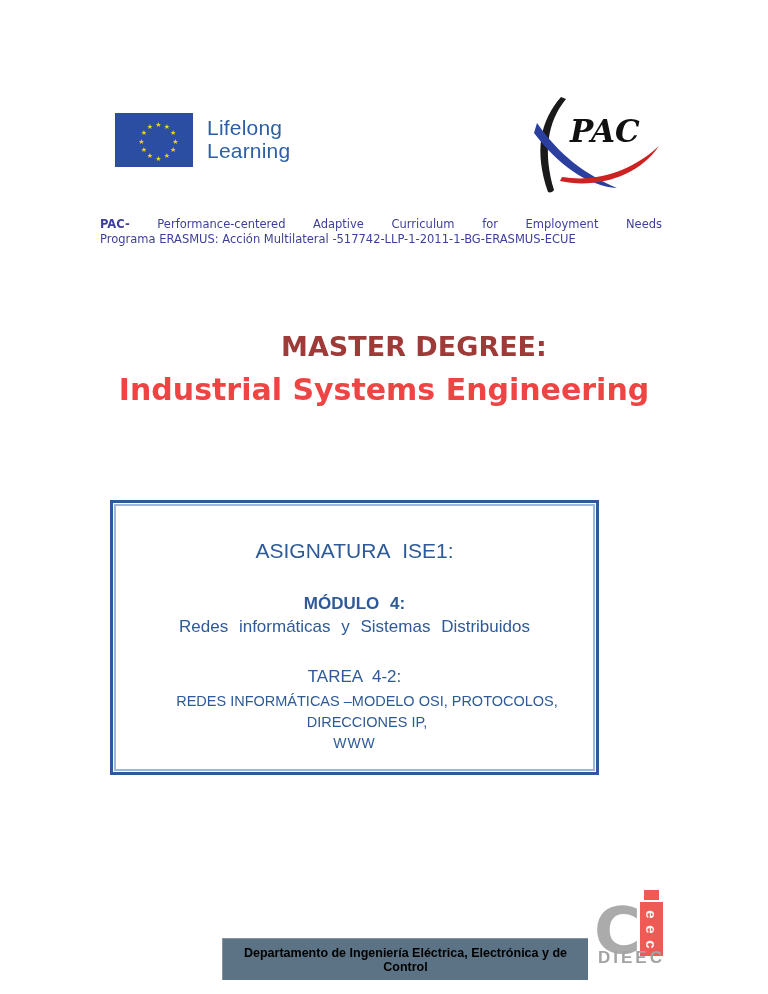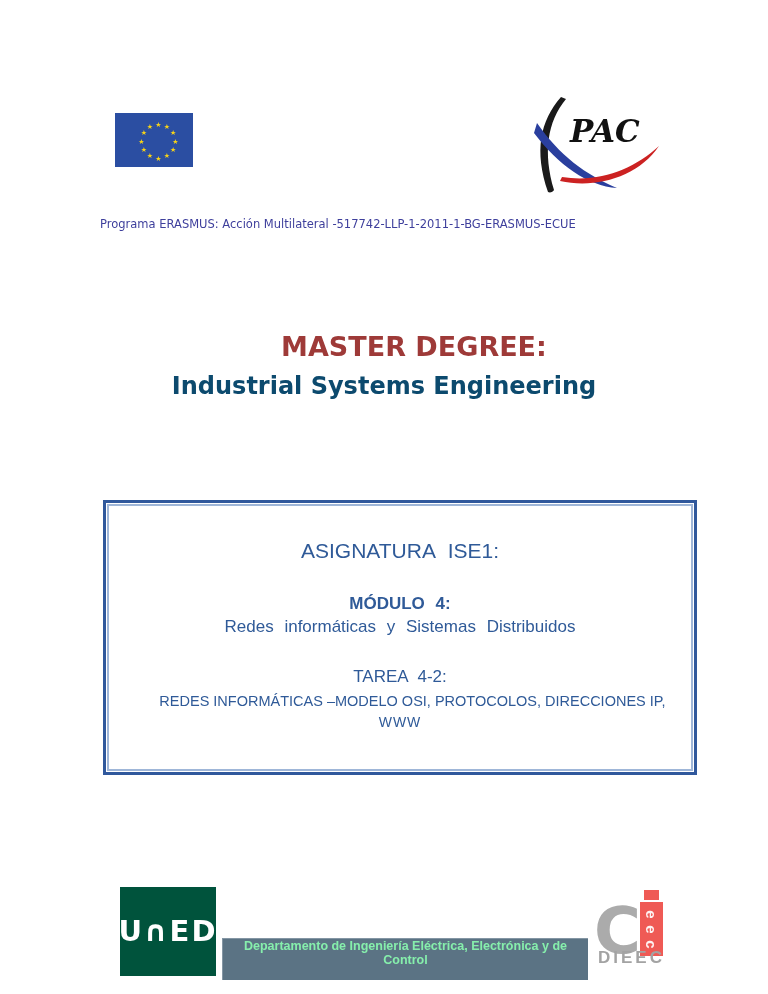--- a/index.html
+++ b/index.html
@@ -16,41 +16,41 @@
   .pac-logo{position:absolute;left:524px;top:95px;width:140px;height:102px;}
   
   .erasmus{position:absolute;left:100px;top:217px;width:562px;color:#3e3f9c;
     font-family:"DejaVu Sans",sans-serif;font-size:11.5px;line-height:15px;}
   .erasmus .l1{text-align:justify;text-align-last:justify;}
   .erasmus .l1 b{font-weight:bold;}
   
   .title1{position:absolute;left:0;top:331px;width:768px;text-align:center;
     color:#9e3a38;font-family:"DejaVu Sans",sans-serif;font-weight:bold;font-size:27px;padding-left:30px;}
   .title2{position:absolute;left:0;top:372px;width:768px;text-align:center;
-    color:#0c4a6e;font-family:"DejaVu Sans",sans-serif;font-weight:bold;font-size:24px;}
+    color:#ef4444;font-family:"DejaVu Sans",sans-serif;font-weight:bold;font-size:30px;}
   
-  .course-box{position:absolute;left:103px;top:500px;width:594px;height:275px;
+  .course-box{position:absolute;left:110px;top:500px;width:489px;height:275px;
     border:3px solid #30589c;box-sizing:border-box;}
   .course-box-inner{position:absolute;inset:1px;border:2px solid #9fb6d8;
     text-align:center;color:#2f5a98;box-sizing:border-box;padding-top:30px;}
   .cb-asig{font-size:21px;line-height:30px;word-spacing:7px;}
   .cb-intro{font-size:23px;line-height:28px;word-spacing:8px;}
   .cb-mod{font-size:17px;line-height:22px;word-spacing:6px;margin-top:27px;font-weight:bold;}
   .cb-modname{font-size:17px;line-height:24px;word-spacing:6px;}
   .cb-tarea{font-size:17px;line-height:22px;word-spacing:5px;margin-top:27px;}
   .cb-desc{font-size:14.5px;line-height:21px;margin-top:3px;margin-left:25px;}
   .cb-www{font-size:14px;line-height:21px;letter-spacing:1px;}
   
   .uned-logo{position:absolute;left:120px;top:887px;width:96px;height:89px;background:#00533c;
     display:flex;align-items:center;justify-content:center;}
   .uned-logo span{color:#ffffff;font-family:"DejaVu Sans",sans-serif;font-weight:bold;
     font-size:29px;letter-spacing:2px;padding-bottom:2px;}
   .dept-banner{position:absolute;left:222px;top:938px;width:366px;height:42px;
     background:#5b7384;border-top:1px solid #8496a4;border-left:1px solid #8496a4;box-sizing:border-box;}
-  .dept-line{color:#86efac;font-weight:bold;font-size:12.5px;text-align:center;}
+  .dept-line{color:#000000;font-weight:bold;font-size:12.5px;text-align:center;margin-top:7px;}
   .dept-url{color:#a9c3d8;font-size:8px;text-align:right;padding-right:8px;margin-top:2px;}
   .dieec-logo{position:absolute;left:594px;top:883px;width:112px;height:102px;}
   .dieec-c{position:absolute;left:0px;top:16px;color:#ababab;
     font-family:"DejaVu Sans",sans-serif;font-weight:bold;font-size:64px;line-height:64px;}
   .dieec-cap{position:absolute;left:50px;top:7px;width:15px;height:10px;background:#ef5a55;}
   .dieec-bar{position:absolute;left:46px;top:19px;width:23px;height:54px;background:#ef5a55;
     display:flex;flex-direction:column;align-items:center;justify-content:center;}
   .dieec-bar span{color:#ffffff;opacity:.92;font-weight:bold;font-size:15px;line-height:15px;
     transform:rotate(90deg);}
   .dieec-label{position:absolute;left:4px;top:65px;width:100px;color:#a3a3a3;
@@ -69,50 +69,52 @@
       <span class="st" style="left:60.5px;top:27.5px">★</span>
       <span class="st" style="left:58.2px;top:36px">★</span>
       <span class="st" style="left:52px;top:42.2px">★</span>
       <span class="st" style="left:43.5px;top:44.5px">★</span>
       <span class="st" style="left:35px;top:42.2px">★</span>
       <span class="st" style="left:28.8px;top:36px">★</span>
       <span class="st" style="left:26.5px;top:27.5px">★</span>
       <span class="st" style="left:28.8px;top:19px">★</span>
       <span class="st" style="left:35px;top:12.8px">★</span>
     </div>
+    <div class="eu-text">
+      <div>Lifelong</div>
+      <div>Learning</div>
+    </div>
   </div>
 
   <svg class="pac-logo" viewBox="0 0 140 102">
     <path d="M37,2 C16,26 10,56 24,97 C26,98 29,97 30,95 C19,58 23,27 42,4 Z" fill="#1a1a1a"></path>
     <path d="M13,28 C35,60 62,80 93,93 C64,91 34,70 10,38 Z" fill="#2a3f9e"></path>
     <path d="M38,82 C76,88 110,74 135,51 C114,82 72,94 36,86 Z" fill="#cc2222"></path>
     <text x="46" y="47" font-family="DejaVu Serif, serif" font-style="italic" font-weight="bold" font-size="31" fill="#111111">PAC</text>
   </svg>
 
   <div class="erasmus">
+    <div class="l1"><b>PAC-</b> <span>Performance-centered Adaptive Curriculum for Employment Needs</span></div>
     <div class="l2">Programa ERASMUS: Acción Multilateral -517742-LLP-1-2011-1-BG-ERASMUS-ECUE</div>
   </div>
 
   <div class="title1">MASTER DEGREE:</div>
   <div class="title2">Industrial Systems Engineering</div>
 
   <div class="course-box">
     <div class="course-box-inner">
       <div class="cb-asig">ASIGNATURA ISE1:</div>
       <div class="cb-mod">MÓDULO 4:</div>
       <div class="cb-modname">Redes informáticas y Sistemas Distribuidos</div>
       <div class="cb-tarea">TAREA 4-2:</div>
       <div class="cb-desc">REDES INFORMÁTICAS –MODELO OSI, PROTOCOLOS, DIRECCIONES IP,</div>
       <div class="cb-www">WWW</div>
     </div>
   </div>
 
-  <div class="uned-logo">
-    <span>U∩ED</span>
-  </div>
 
   <div class="dept-banner">
     <div class="dept-line">Departamento de Ingeniería Eléctrica, Electrónica y de Control</div>
   </div>
 
   <div class="dieec-logo">
     <span class="dieec-c">C</span>
     <div class="dieec-cap"></div>
     <div class="dieec-bar">
       <span>e</span>

